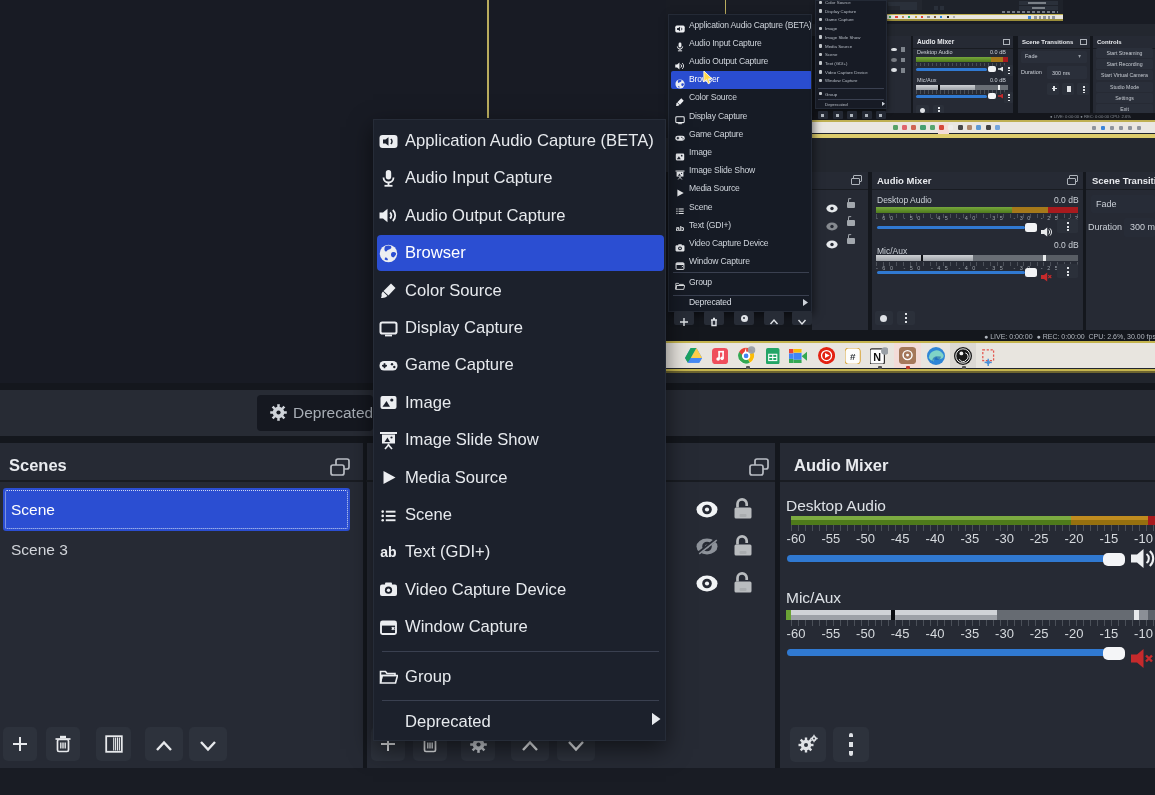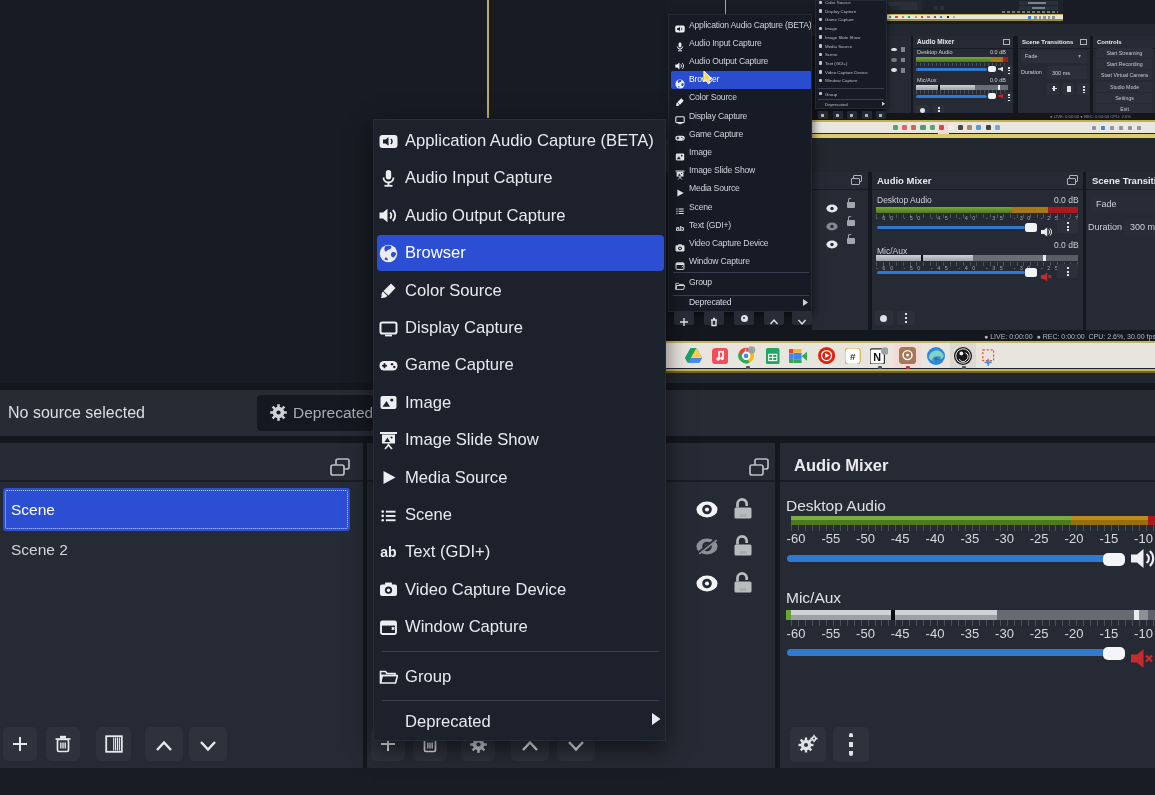--- a/index.html
+++ b/index.html
@@ -288,40 +288,40 @@
         <line x1="4" y1="16" x2="12" y2="16" stroke="#4a90d9" stroke-width="1.6"></line>
         <circle cx="8" cy="16" r="2" fill="#4a90d9"></circle>
       </svg></div>
     <div class="abs" style="left:746px;top:366px;width:4px;height:2.5px;background:#555;border-radius:1px;"></div>
     <div class="abs" style="left:878px;top:366px;width:4px;height:2.5px;background:#555;border-radius:1px;"></div>
     <div class="abs" style="left:906px;top:366px;width:4px;height:2.5px;background:#c0392b;border-radius:1px;"></div>
     <div class="abs" style="left:962px;top:366px;width:4px;height:2.5px;background:#555;border-radius:1px;"></div>
     <div class="abs" style="left:0;top:383px;width:1155px;height:7px;background:#14171d;"></div>
     <div class="abs" style="left:0;top:390px;width:1155px;height:46px;background:#272b34;"></div>
     <div class="abs" style="left:0;top:436px;width:1155px;height:7px;background:#14171d;"></div>
-    <div class="abs" style="left:8px;top:390px;width:300px;height:46px;color:#dcdfe3;font-size:16px;line-height:46px;">No source selected</div>
     <div class="abs" style="left:257px;top:395px;width:116px;height:36px;background:#151820;border-radius:4px;"></div>
     <div class="abs" style="left:270px;top:404px;width:17px;height:17px;"><svg width="17" height="17" viewBox="0 0 17 17">
         <polygon points="14.18,7.35 16.79,7.16 16.79,9.84 14.18,9.65 13.33,11.70 15.31,13.42 13.42,15.31 11.70,13.33 9.65,14.18 9.84,16.79 7.16,16.79 7.35,14.18 5.30,13.33 3.58,15.31 1.69,13.42 3.67,11.70 2.82,9.65 0.21,9.84 0.21,7.16 2.82,7.35 3.67,5.30 1.69,3.58 3.58,1.69 5.30,3.67 7.35,2.82 7.16,0.21 9.84,0.21 9.65,2.82 11.70,3.67 13.42,1.69 15.31,3.58 13.33,5.30" fill="#cfd3d9"></polygon>
         <circle cx="8.5" cy="8.5" r="5" fill="#cfd3d9"></circle>
         <circle cx="8.5" cy="8.5" r="2.1" fill="#151820"></circle>
       </svg></div>
     <div class="abs" style="left:293px;top:395px;width:79px;height:36px;color:#a7adb5;font-size:15.5px;line-height:36px;overflow:hidden;white-space:nowrap;">Deprecated</div>
     <div class="abs" style="left:0;top:443px;width:1155px;height:325px;background:#14171d;"></div>
     <div class="abs" style="left:0;top:768px;width:1155px;height:27px;background:#191c24;"></div>
     <div class="abs" style="left:0;top:443px;width:363px;height:325px;background:#262a34;"></div>
+    <div class="abs" style="left:9px;top:451px;width:200px;height:28px;color:#e9ebef;font-size:16.5px;font-weight:bold;line-height:28px;">Scenes</div>
     <div class="abs" style="left:330px;top:458px;width:20px;height:18px;"><svg width="20" height="18" viewBox="0 0 20 18">
         <rect x="6" y="1" width="13" height="10" rx="2" fill="none" stroke="#b9bdc4" stroke-width="1.7"></rect>
         <rect x="1" y="7" width="13" height="10" rx="2" fill="#262a34" stroke="#b9bdc4" stroke-width="1.7"></rect>
       </svg></div>
     <div class="abs" style="left:0px;top:480px;width:363px;height:1.5px;background:#191c22;"></div>
     <div class="abs" style="left:3px;top:488px;width:347px;height:43px;background:#2b4ed2;border-radius:3px;"></div>
     <div class="abs" style="left:5px;top:490px;width:343px;height:39px;border:1px dotted rgba(225,232,246,.9);border-radius:2px;"></div>
     <div class="abs" style="left:11px;top:488px;width:100px;height:43px;color:#ffffff;font-size:15.5px;line-height:43px;">Scene</div>
-    <div class="abs" style="left:11px;top:531px;width:100px;height:38px;color:#d2d5da;font-size:15.5px;line-height:38px;">Scene 2</div>
+    <div class="abs" style="left:11px;top:531px;width:100px;height:38px;color:#d2d5da;font-size:15.5px;line-height:38px;">Scene 3</div>
     <div class="abs" style="left:3px;top:727px;width:34px;height:34px;background:#2d323c;border-radius:5px;"></div>
     <div class="abs" style="left:11.0px;top:735.0px;width:18px;height:18px;"><svg width="18" height="18" viewBox="0 0 18 18">
         <path d="M9 2 V16 M2 9 H16" stroke="#e7e9ec" stroke-width="2"></path>
       </svg></div>
     <div class="abs" style="left:46px;top:727px;width:34px;height:34px;background:#2d323c;border-radius:5px;"></div>
     <div class="abs" style="left:55.0px;top:735.0px;width:16px;height:18px;"><svg width="16" height="18" viewBox="0 0 16 18">
         <rect x="2.5" y="4.5" width="11" height="12" rx="1.5" fill="none" stroke="#e7e9ec" stroke-width="1.7"></rect>
         <line x1="0.5" y1="4" x2="15.5" y2="4" stroke="#e7e9ec" stroke-width="1.7"></line>
         <rect x="5" y="0.8" width="6" height="2.4" fill="#e7e9ec"></rect>
         <line x1="5.8" y1="7.5" x2="5.8" y2="13.5" stroke="#e7e9ec" stroke-width="1.4"></line>

